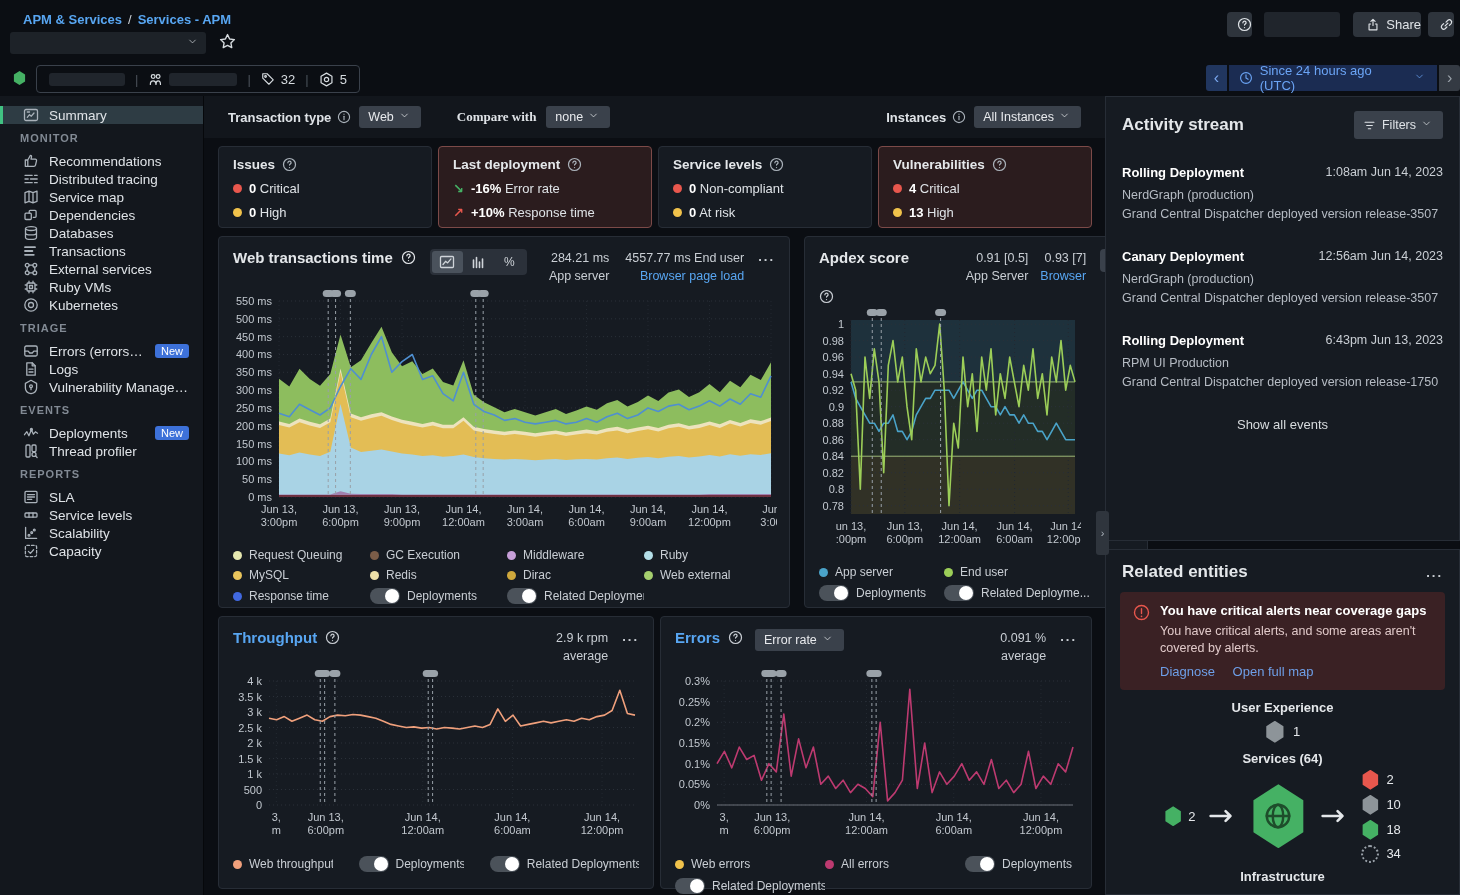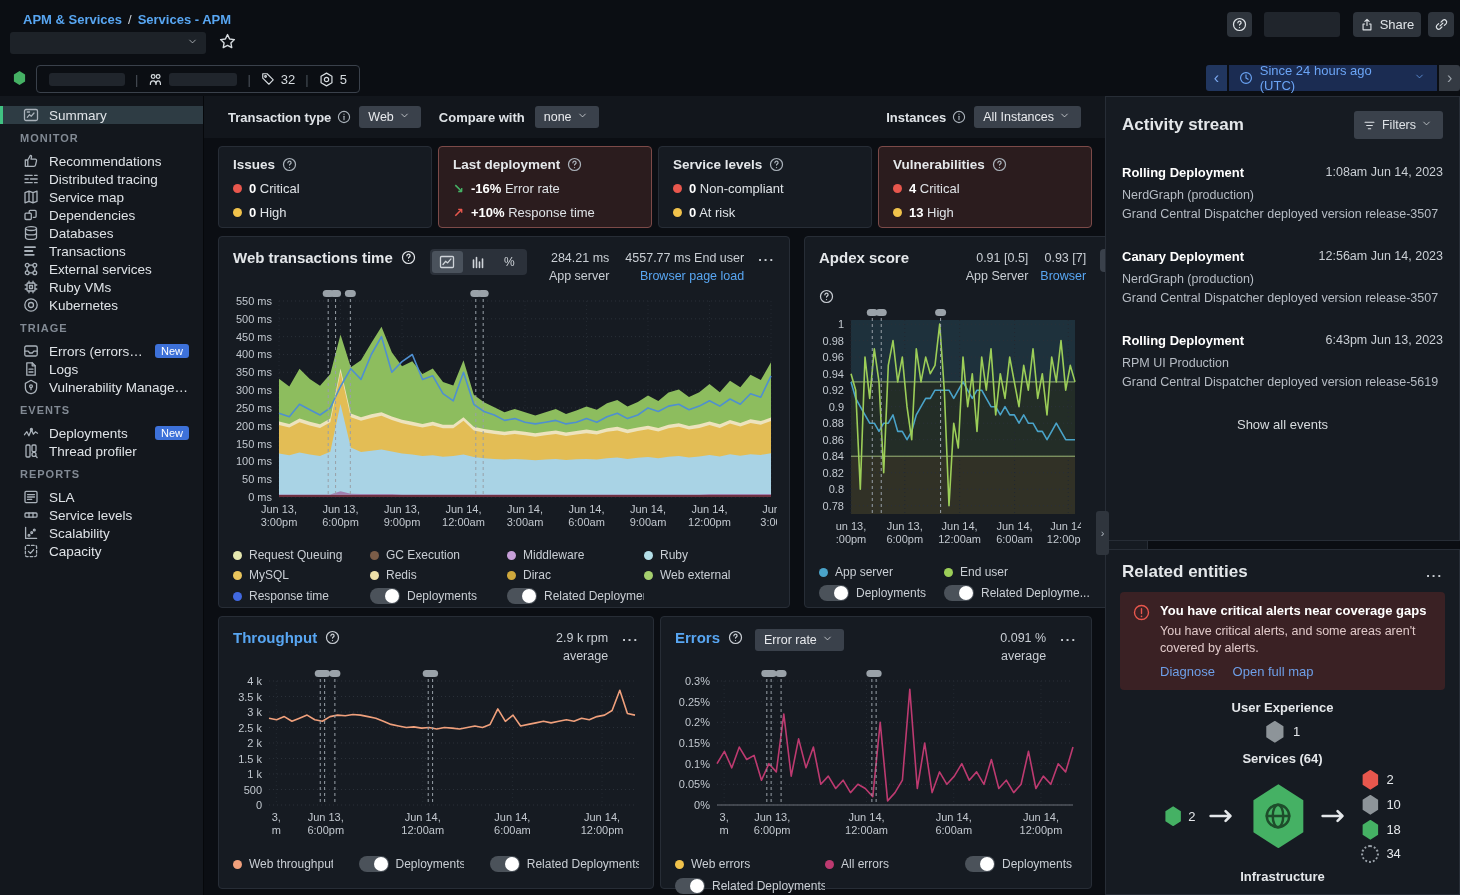--- a/index.html
+++ b/index.html
@@ -12,21 +12,21 @@
   #breadcrumb{position:absolute;left:23px;top:12px;font-size:13px;font-weight:bold;}
   #breadcrumb a{color:#58a6f2;text-decoration:none;}
   #breadcrumb .sep{color:#cfd4d9;font-weight:normal;margin:0 6px;}
   .redacted{background:#20252c;border-radius:3px;display:inline-block;}
   #entity-select{position:absolute;left:10px;top:32px;width:190px;height:22px;background:#1d2228;border-radius:3px;display:flex;align-items:center;justify-content:flex-end;padding-right:6px;color:#cfd4d9;}
   #fav-star{position:absolute;left:219px;top:33px;color:#d6dbdf;}
   #entity-dot{position:absolute;left:13px;top:71px;width:13px;height:14px;background:#45b164;clip-path:polygon(50% 0%,93% 25%,93% 75%,50% 100%,7% 75%,7% 25%);}
   #entity-bar{position:absolute;left:36px;top:65px;height:26px;display:flex;align-items:center;gap:10px;border:1px solid #3a414b;border-radius:4px;padding:0 12px;color:#d6dbdf;font-size:13px;}
   #entity-bar .div{color:#4a515a;}
   #entity-bar .seg{display:flex;align-items:center;gap:6px;}
-  .hdr-btn{position:absolute;height:25px;background:#2e343c;border-radius:4px;display:flex;align-items:center;justify-content:center;gap:6px;color:#dfe3e7;font-size:13px;}
+  .hdr-btn{position:absolute;height:25px;background:#2e343c;border-radius:4px;display:flex;align-items:center;justify-content:flex-end;gap:6px;color:#dfe3e7;font-size:13px;}
   #time-picker{position:absolute;left:1206px;top:65px;height:26px;display:flex;}
   #tp-prev{width:21px;background:#21365f;border-radius:3px 0 0 3px;display:flex;align-items:center;justify-content:center;color:#7aa7ef;}
   #tp-main{background:#1b2c52;display:flex;align-items:center;gap:7px;padding:0 10px;color:#6ba4f5;font-size:13px;margin-left:2px;}
   #tp-next{width:21px;background:#343a43;border-radius:0 3px 3px 0;display:flex;align-items:center;justify-content:center;color:#9aa2aa;margin-left:2px;}
 
   
   #sidebar{position:absolute;left:0;top:96px;width:203px;bottom:0;background:#13171d;border-right:1px solid #06080b;overflow:hidden;}
   .sb-item{display:flex;align-items:center;gap:10px;height:18px;padding:0 10px 0 20px;font-size:13.5px;color:#dfe3e7;cursor:pointer;border-left:3px solid transparent;}
   .sb-item .sb-ic{color:#aab2ba;flex:0 0 16px;display:flex;}
   .sb-item.active{background:#2e3c44;border-left:3px solid #41c282;}
@@ -389,21 +389,21 @@
         </svg>
       </span>
     <span class="sel">
         <span>Web</span>
         <span class="jsic">
           <svg class="ic" width="12" height="12" viewBox="0 0 16 16">
             <path d="M3 5.5l5 5 5-5" transform="scale(0.75)"></path>
           </svg>
         </span>
       </span>
-    <span style="margin-left:18px;font-weight:bold;">Compare with</span>
+    <span style="margin-left:36px;font-weight:bold;font-family:Liberation Serif, serif;">Compare with</span>
     <span class="sel" style="margin-left:10px;">
         <span>none</span>
         <span class="jsic">
           <svg class="ic" width="12" height="12" viewBox="0 0 16 16">
             <path d="M3 5.5l5 5 5-5" transform="scale(0.75)"></path>
           </svg>
         </span>
       </span>
     <span style="margin-left:auto;font-weight:bold;">Instances</span>
     <span class="info-ic jsic">
@@ -967,21 +967,21 @@
           </div>
           <div class="e-entity">NerdGraph (production)</div>
           <div class="e-desc">Grand Central Dispatcher deployed version release-3507</div>
         </div>
         <div class="event">
           <div class="e-row">
             <span class="e-type">Rolling Deployment</span>
             <span class="e-time">6:43pm Jun 13, 2023</span>
           </div>
           <div class="e-entity">RPM UI Production</div>
-          <div class="e-desc">Grand Central Dispatcher deployed version release-5619</div>
+          <div class="e-desc">Grand Central Dispatcher deployed version release-1750</div>
         </div>
       </div>
     <div id="show-all">Show all events</div>
   </div>
 
   <div class="panel" style="left:1105px;top:549px;width:355px;height:346px;border-radius:0;overflow:hidden;">
     <div style="display:flex;align-items:center;padding:12px 16px 0 16px;">
       <span class="r-title">Related entities</span>
       <span class="dots" style="margin-left:auto;">...</span>
     </div>

